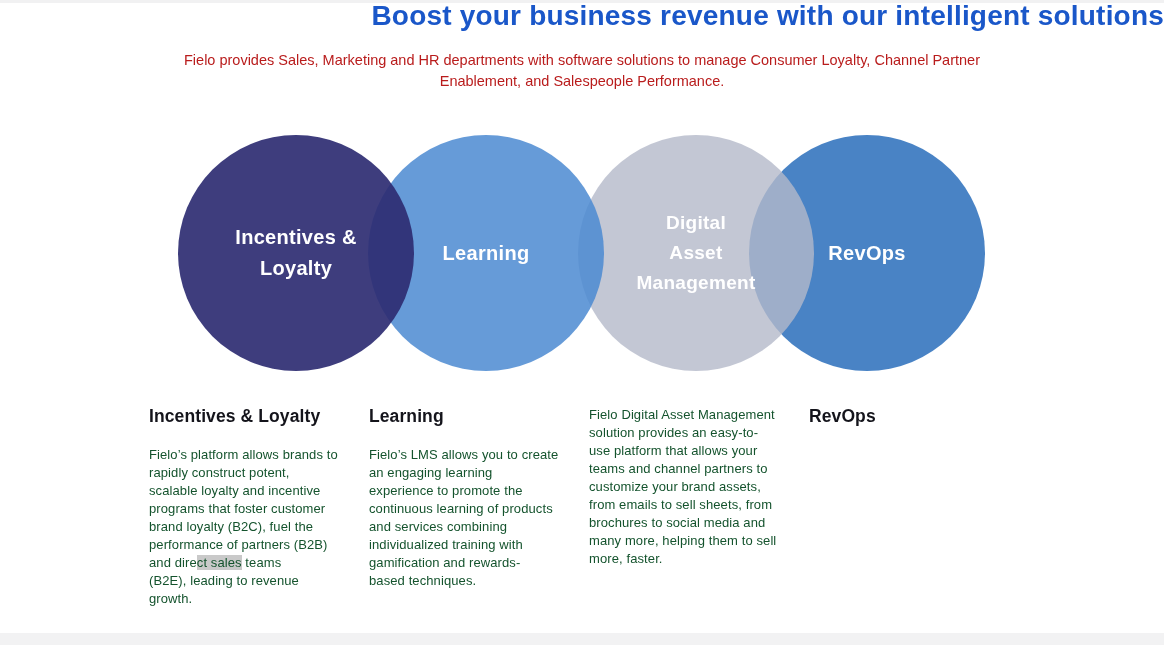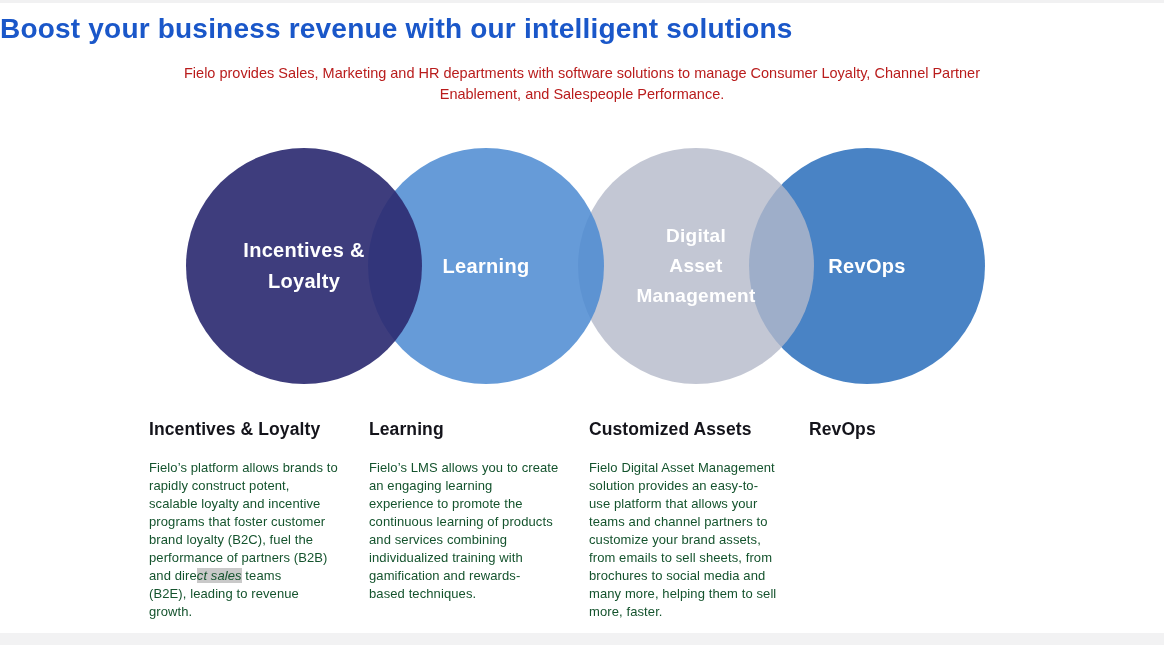--- a/index.html
+++ b/index.html
@@ -14,22 +14,21 @@
     position: absolute; top: 0; left: 0;
     width: 100%; height: 3px;
     background: #f1f1f2;
   }
   .bottom-strip {
     position: absolute; bottom: 0; left: 0;
     width: 100%; height: 12px;
     background: #f2f2f3;
   }
   .page-title {
-    margin-top: 13px;
-    text-align: left;
+    text-align: right;
     font-size: 28px;
     font-weight: 700;
     letter-spacing: 0.2px;
     color: #1a57c9;
   }
   .page-subtitle {
     margin-top: 18px;
     text-align: center;
     font-size: 14.5px;
     line-height: 21px;
@@ -53,21 +52,21 @@
   }
   .circle-label {
     text-align: center;
     color: #ffffff;
     font-weight: 700;
     font-size: 20px;
     line-height: 1.55;
     white-space: pre-line;
     letter-spacing: 0.3px;
   }
-  .c1 { left: 186px; background: rgba(46,44,114,0.92);  z-index: 4; }
+  .c1 { left: 178px; background: rgba(46,44,114,0.92);  z-index: 4; }
   .c2 { left: 368px; background: rgba(75,138,209,0.85); z-index: 3; }
   .c3 { left: 578px; background: rgba(180,185,201,0.80); z-index: 2; }
   .c4 { left: 749px; background: rgba(58,120,192,0.92); z-index: 1; }
   .c3 .circle-label { font-size: 19px; line-height: 1.58; }
   .columns {
     width: 866px;
     margin: 35px auto 0 auto;
     display: grid;
     grid-template-columns: repeat(4, 206px);
     column-gap: 14px;
@@ -81,21 +80,20 @@
   }
   .col-body {
     font-size: 13px;
     line-height: 18px;
     color: #14532d;
     white-space: pre-line;
     letter-spacing: 0.1px;
   }
   .text-highlight {
     background: #c9c9c9;
-    font-style: italic;
   }
 </style>
 </head>
 <body>
 
 <div class="top-strip"></div>
 
 <h1 class="page-title">Boost your business revenue with our intelligent solutions</h1>
 
 <p class="page-subtitle">Fielo provides Sales, Marketing and HR departments with software solutions to manage Consumer Loyalty, Channel Partner
@@ -140,21 +138,20 @@
 an engaging learning
 experience to promote the
 continuous learning of products
 and services combining
 individualized training with
 gamification and rewards-
 based techniques.</p>
   </div>
 
   <div class="column">
-    <h3 class="col-heading">Customized Assets</h3>
     <p class="col-body">Fielo Digital Asset Management
 solution provides an easy-to-
 use platform that allows your
 teams and channel partners to
 customize your brand assets,
 from emails to sell sheets, from
 brochures to social media and
 many more, helping them to sell
 more, faster.</p>
   </div>

